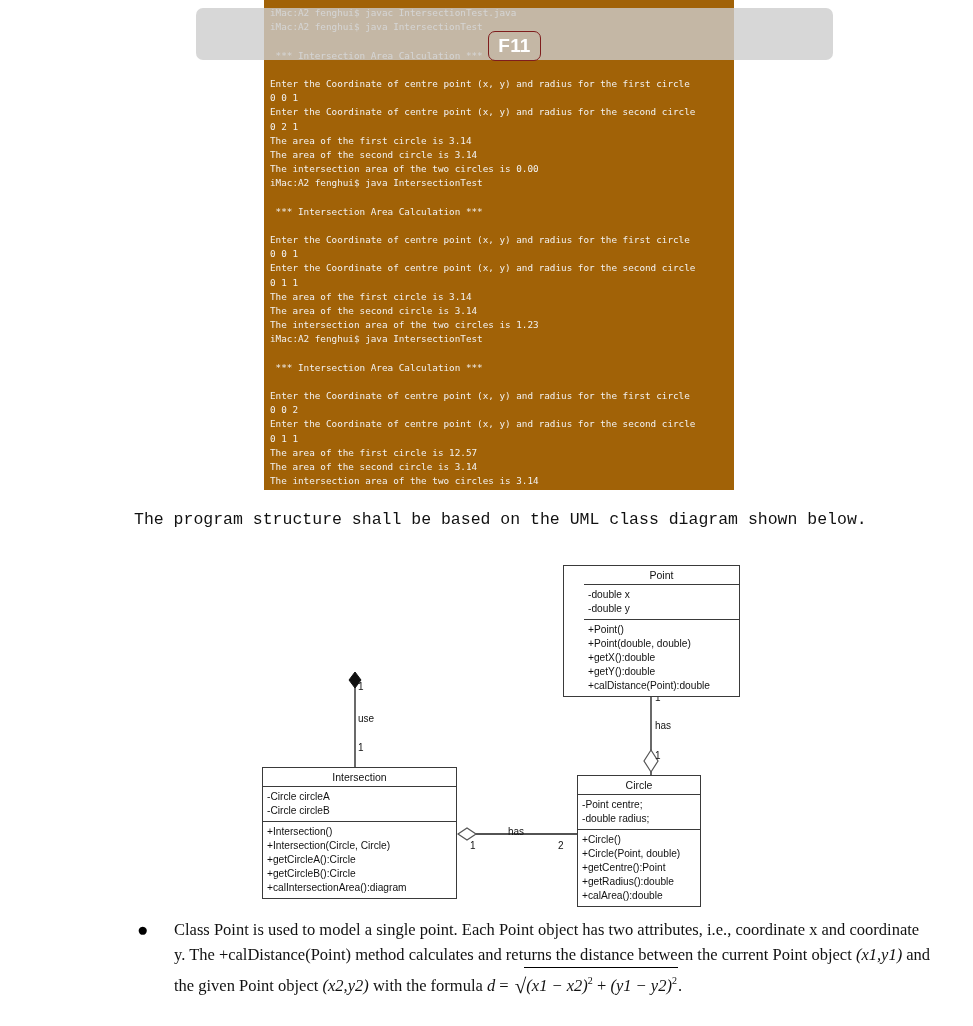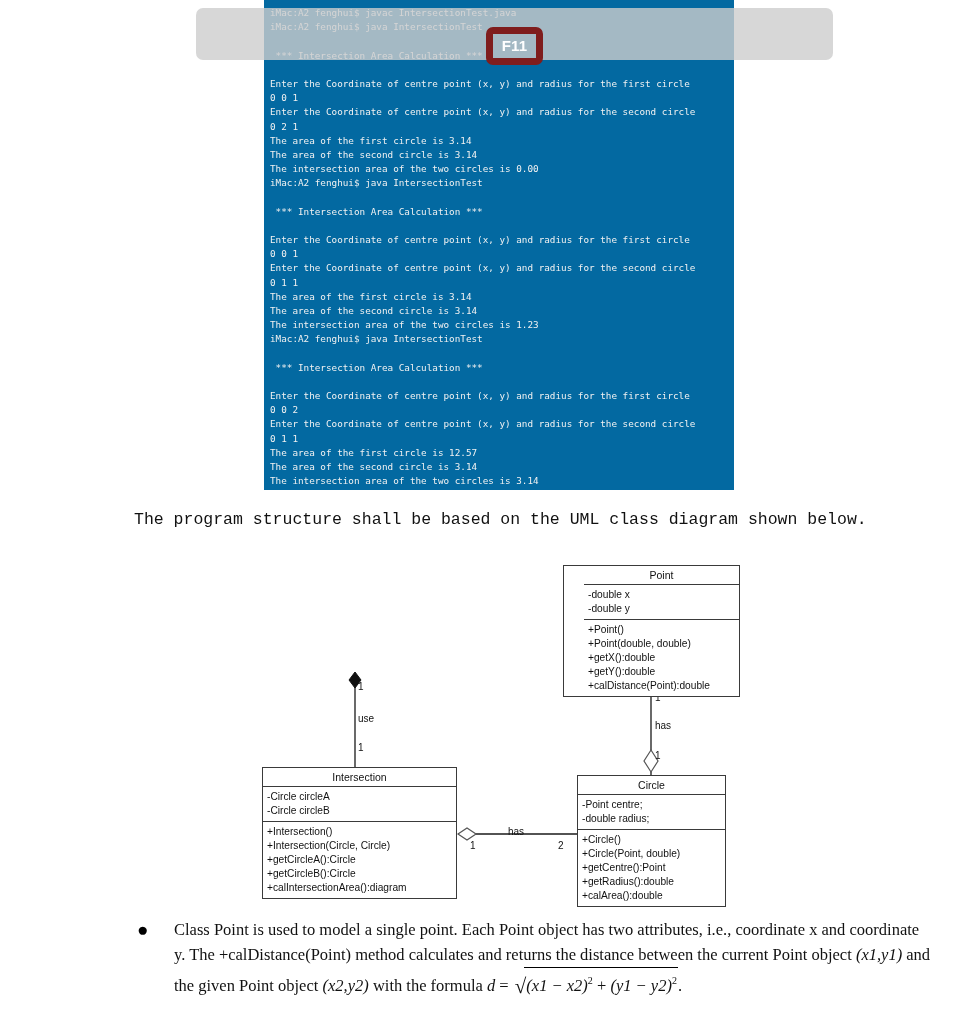--- a/index.html
+++ b/index.html
@@ -15,21 +15,21 @@
     overflow: hidden;
   }
 
   
   #terminal {
     position: absolute;
     left: 264px;
     top: 0px;
     width: 470px;
     height: 490px;
-    background: #0369a1;
+    background: #a16207;
     color: #f2f2f2;
     font-family: "DejaVu Sans Mono", "Liberation Mono", monospace;
     font-size: 9.3px;
     line-height: 14.2px;
     padding: 6px 0 0 6px;
     box-sizing: border-box;
     white-space: pre;
     letter-spacing: 0px;
   }
   #terminal .ln { height: 14.2px; }
@@ -48,25 +48,25 @@
     align-items: center;
     justify-content: center;
     gap: 10px;
     font-family: "Liberation Sans", sans-serif;
     font-size: 17px;
     font-weight: bold;
     color: #ffffff;
     letter-spacing: 0.2px;
   }
   #fs-key {
-    border: 7px solid #7f1d1d;
+    border: 1px solid #7f1d1d;
     border-radius: 7px;
     padding: 4px 9px 5px 9px;
     font-family: "Liberation Sans", sans-serif;
-    font-size: 15px;
+    font-size: 19px;
     font-weight: bold;
     color: #ffffff;
     line-height: 1;
     margin-top: 24px;
   }
 
   
   .para {
     position: absolute;
     font-family: Liberation Mono, monospace;
@@ -150,21 +150,21 @@
     line-height: 14px;
   }
   .uml-sec:last-child { border-bottom: none; }
   .uml-sec div { white-space: nowrap; }
   .underlined div { text-decoration: underline; }
 
   
   #box-intersectiontest { left: 272px; top: 572px; width: 166px; }
   #box-point            { left: 563px; top: 565px; width: 177px; padding-left: 20px; }
   #box-intersection     { left: 262px; top: 767px; width: 195px; }
-  #box-circle           { left: 577px; top: 775px; width: 149px; }
+  #box-circle           { left: 577px; top: 775px; width: 124px; }
 
   .conn-label {
     position: absolute;
     font-family: "Liberation Sans", sans-serif;
     font-size: 10px;
     color: #111;
   }
 </style>
 </head>
 <body>

